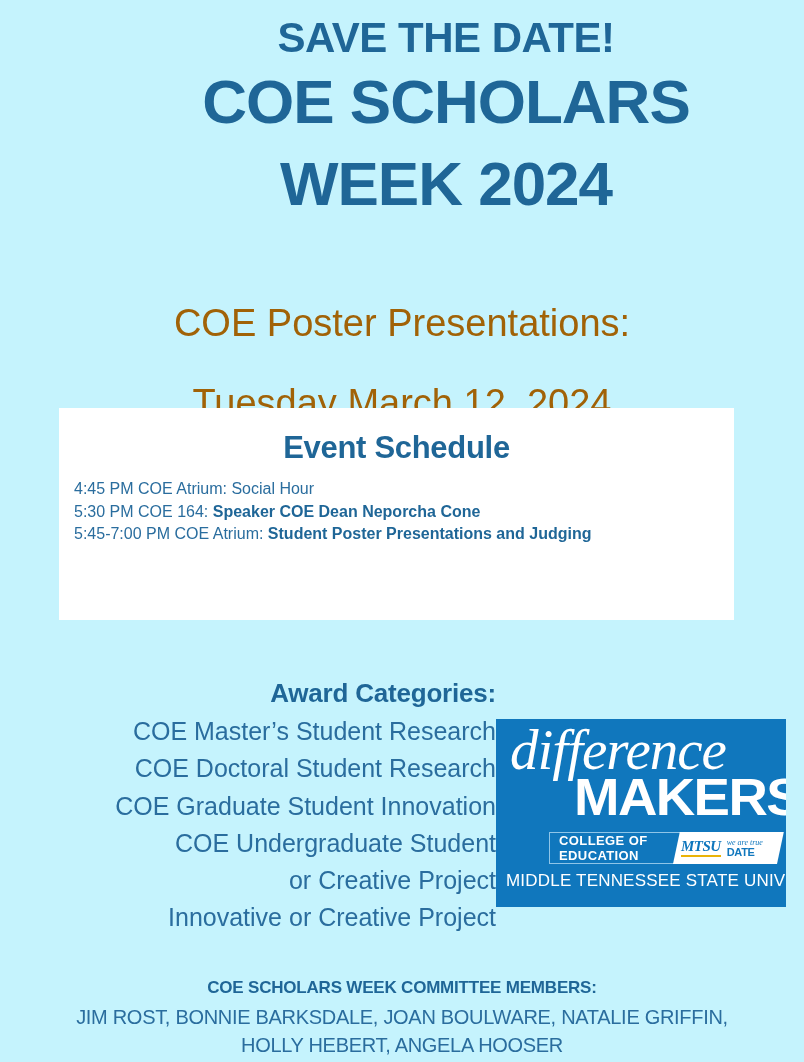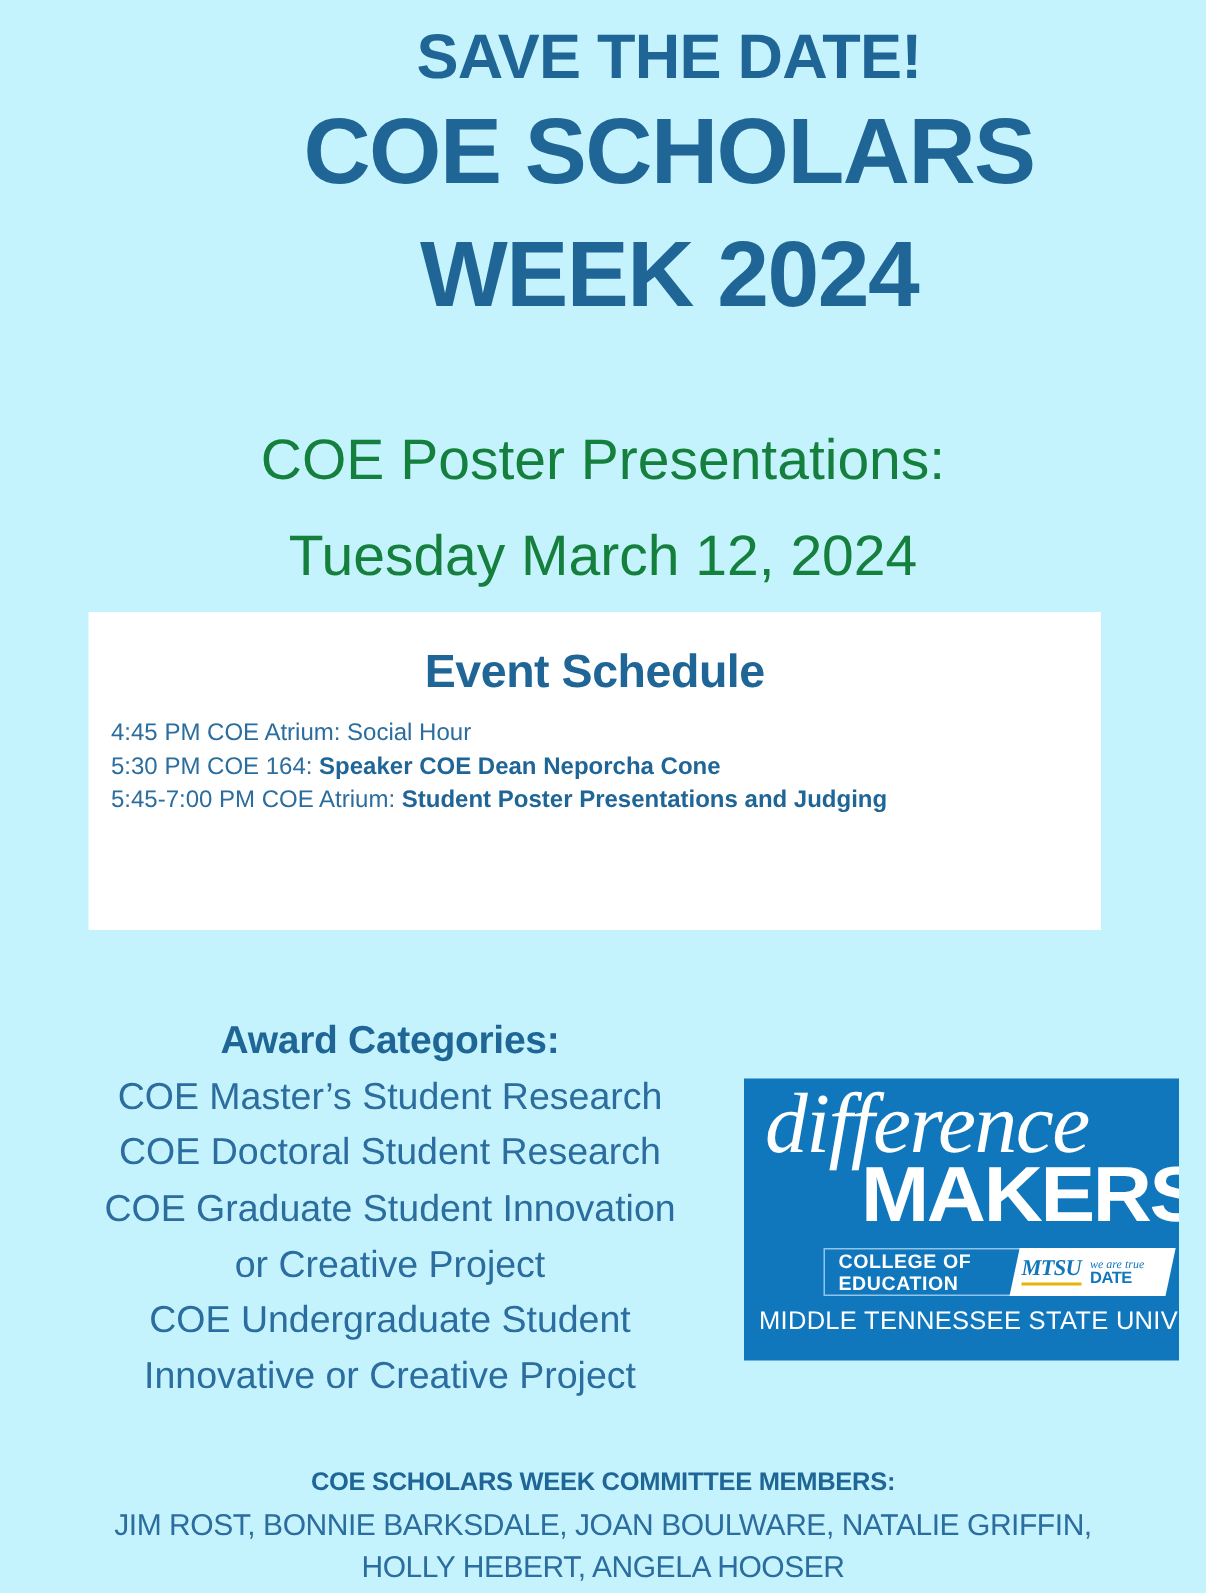--- a/index.html
+++ b/index.html
@@ -55,23 +55,23 @@
     position: absolute;
     top: 276px;
     left: 0;
     width: 804px;
     text-align: center;
   }
   .subtitle-line {
     font-family: "Liberation Sans", sans-serif;
     font-size: 38px;
     font-weight: normal;
-    color: #15803d;
+    color: #a16207;
     line-height: 1.68;
-    margin: 0;
+    margin: 16px;
     white-space: nowrap;
   }
 
   
   .schedule-card {
     position: absolute;
     left: 59px;
     top: 408px;
     width: 675px;
     height: 212px;
@@ -101,21 +101,21 @@
     font-weight: bold;
     color: #1f6697;
   }
 
   
   .awards-block {
     position: absolute;
     left: 24px;
     top: 678px;
     width: 472px;
-    text-align: center;
+    text-align: right;
   }
   .awards-heading {
     font-size: 26px;
     font-weight: bold;
     color: #1f6697;
     margin: 0 0 4px 0;
     letter-spacing: -0.2px;
   }
   .award-item {
     font-size: 25px;
@@ -301,22 +301,22 @@
         <span>5:45-7:00 PM COE Atrium: </span><span class="hl">Student Poster Presentations and Judging</span>
       </p>
     </div>
   </div>
 
   <div class="awards-block">
     <div class="awards-heading">Award Categories:</div>
     <div class="award-item">COE Master’s Student Research</div>
     <div class="award-item">COE Doctoral Student Research</div>
     <div class="award-item">COE Graduate Student Innovation</div>
+    <div class="award-item">COE Undergraduate Student</div>
     <div class="award-item">or Creative Project</div>
-    <div class="award-item">COE Undergraduate Student</div>
     <div class="award-item">Innovative or Creative Project</div>
   </div>
 
   <div class="logo">
     <div class="logo-difference">difference</div>
     <div class="logo-makers">MAKERS</div>
     <div class="logo-bar">
       <div class="logo-bar-left">
         <span>COLLEGE OF EDUCATION</span>
       </div>

